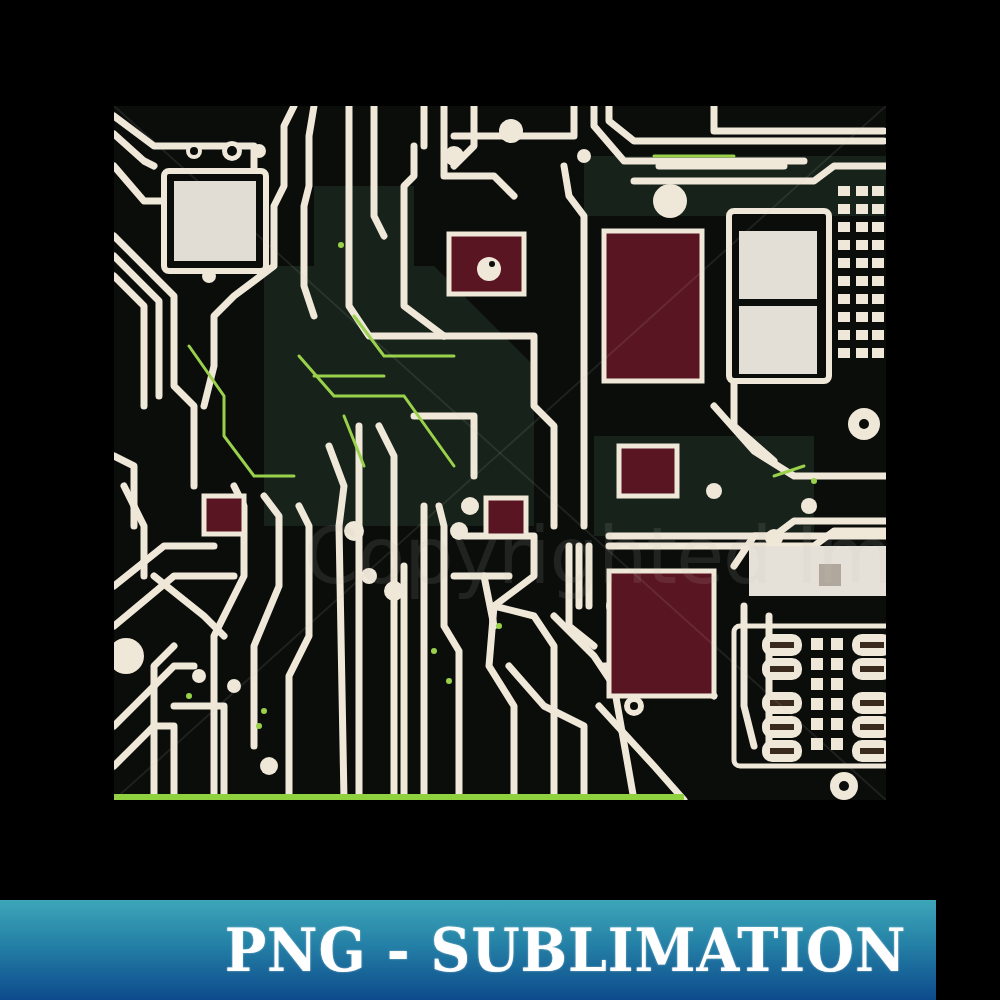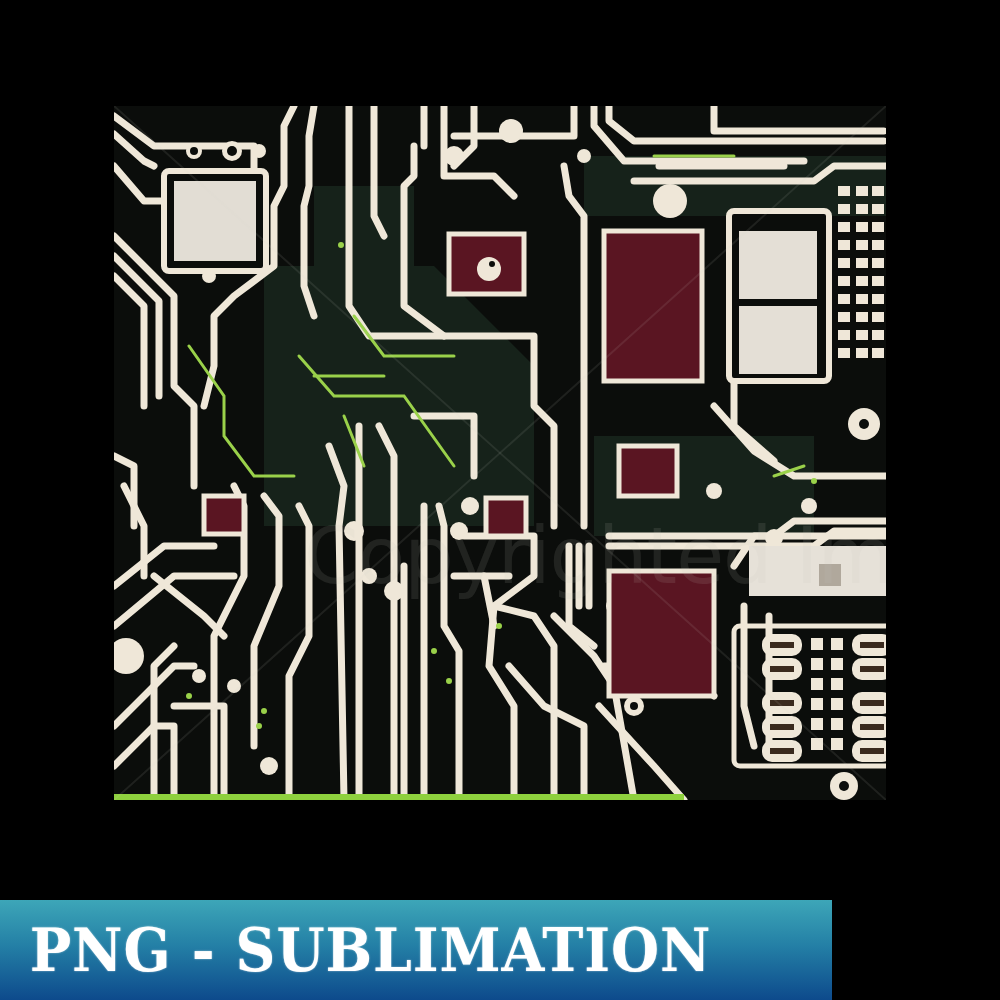--- a/index.html
+++ b/index.html
@@ -1,20 +1,20 @@
 <!DOCTYPE html>
 <html><head>
 <meta charset="utf-8">
 <style>
   html, body { margin:0; padding:0; }
   body { width:1000px; height:1000px; background:#000; position:relative; overflow:hidden; font-family:"DejaVu Serif", serif; }
   .art { position:absolute; left:114px; top:106px; width:772px; height:694px; background:#0b0d0b; overflow:hidden; }
   .art svg { position:absolute; left:0; top:0; }
   .watermark { position:absolute; left:190px; top:405px; font-family:"DejaVu Sans", sans-serif; font-size:78px; color:rgba(200,200,190,0.12); letter-spacing:-1px; white-space:nowrap; pointer-events:none; }
-  .banner { position:absolute; left:0; top:900px; width:832px; height:100px; background:linear-gradient(to bottom,#3da6b8 0%,#2480a6 45%,#0d4a8c 100%); display:flex; align-items:center; justify-content:flex-start; }
+  .banner { position:absolute; left:0; top:900px; width:936px; height:100px; background:linear-gradient(to bottom,#3da6b8 0%,#2480a6 45%,#0d4a8c 100%); display:flex; align-items:center; justify-content:flex-end; }
   .banner-text { color:#fff; font-family:"DejaVu Serif", serif; font-weight:bold; font-size:60px; letter-spacing:1px; transform:scaleX(0.92); text-shadow:0 0 2px rgba(255,255,255,0.6); }
 </style>
 </head>
 <body>
 
 <div class="art">
   <svg width="772" height="694" viewBox="0 0 772 694">
 
     <g fill="#16221a">
       <path d="M150 160 L320 160 L420 260 L420 420 L150 420 Z"></path>

